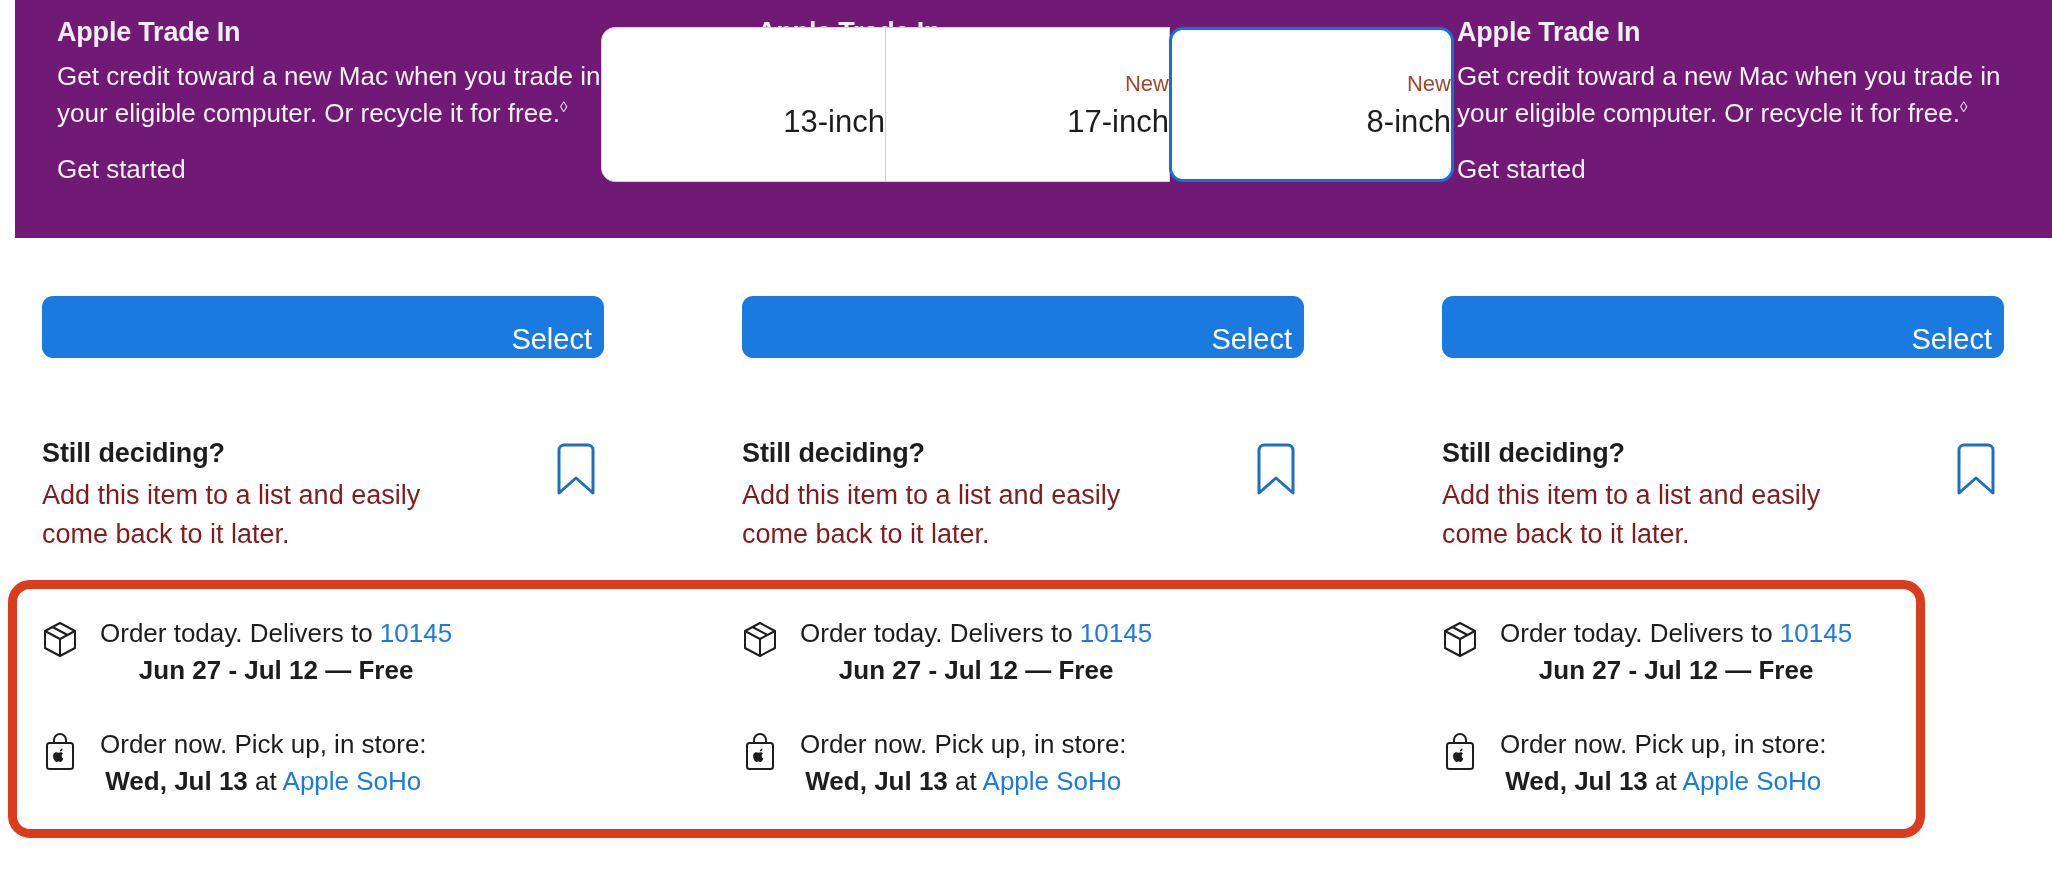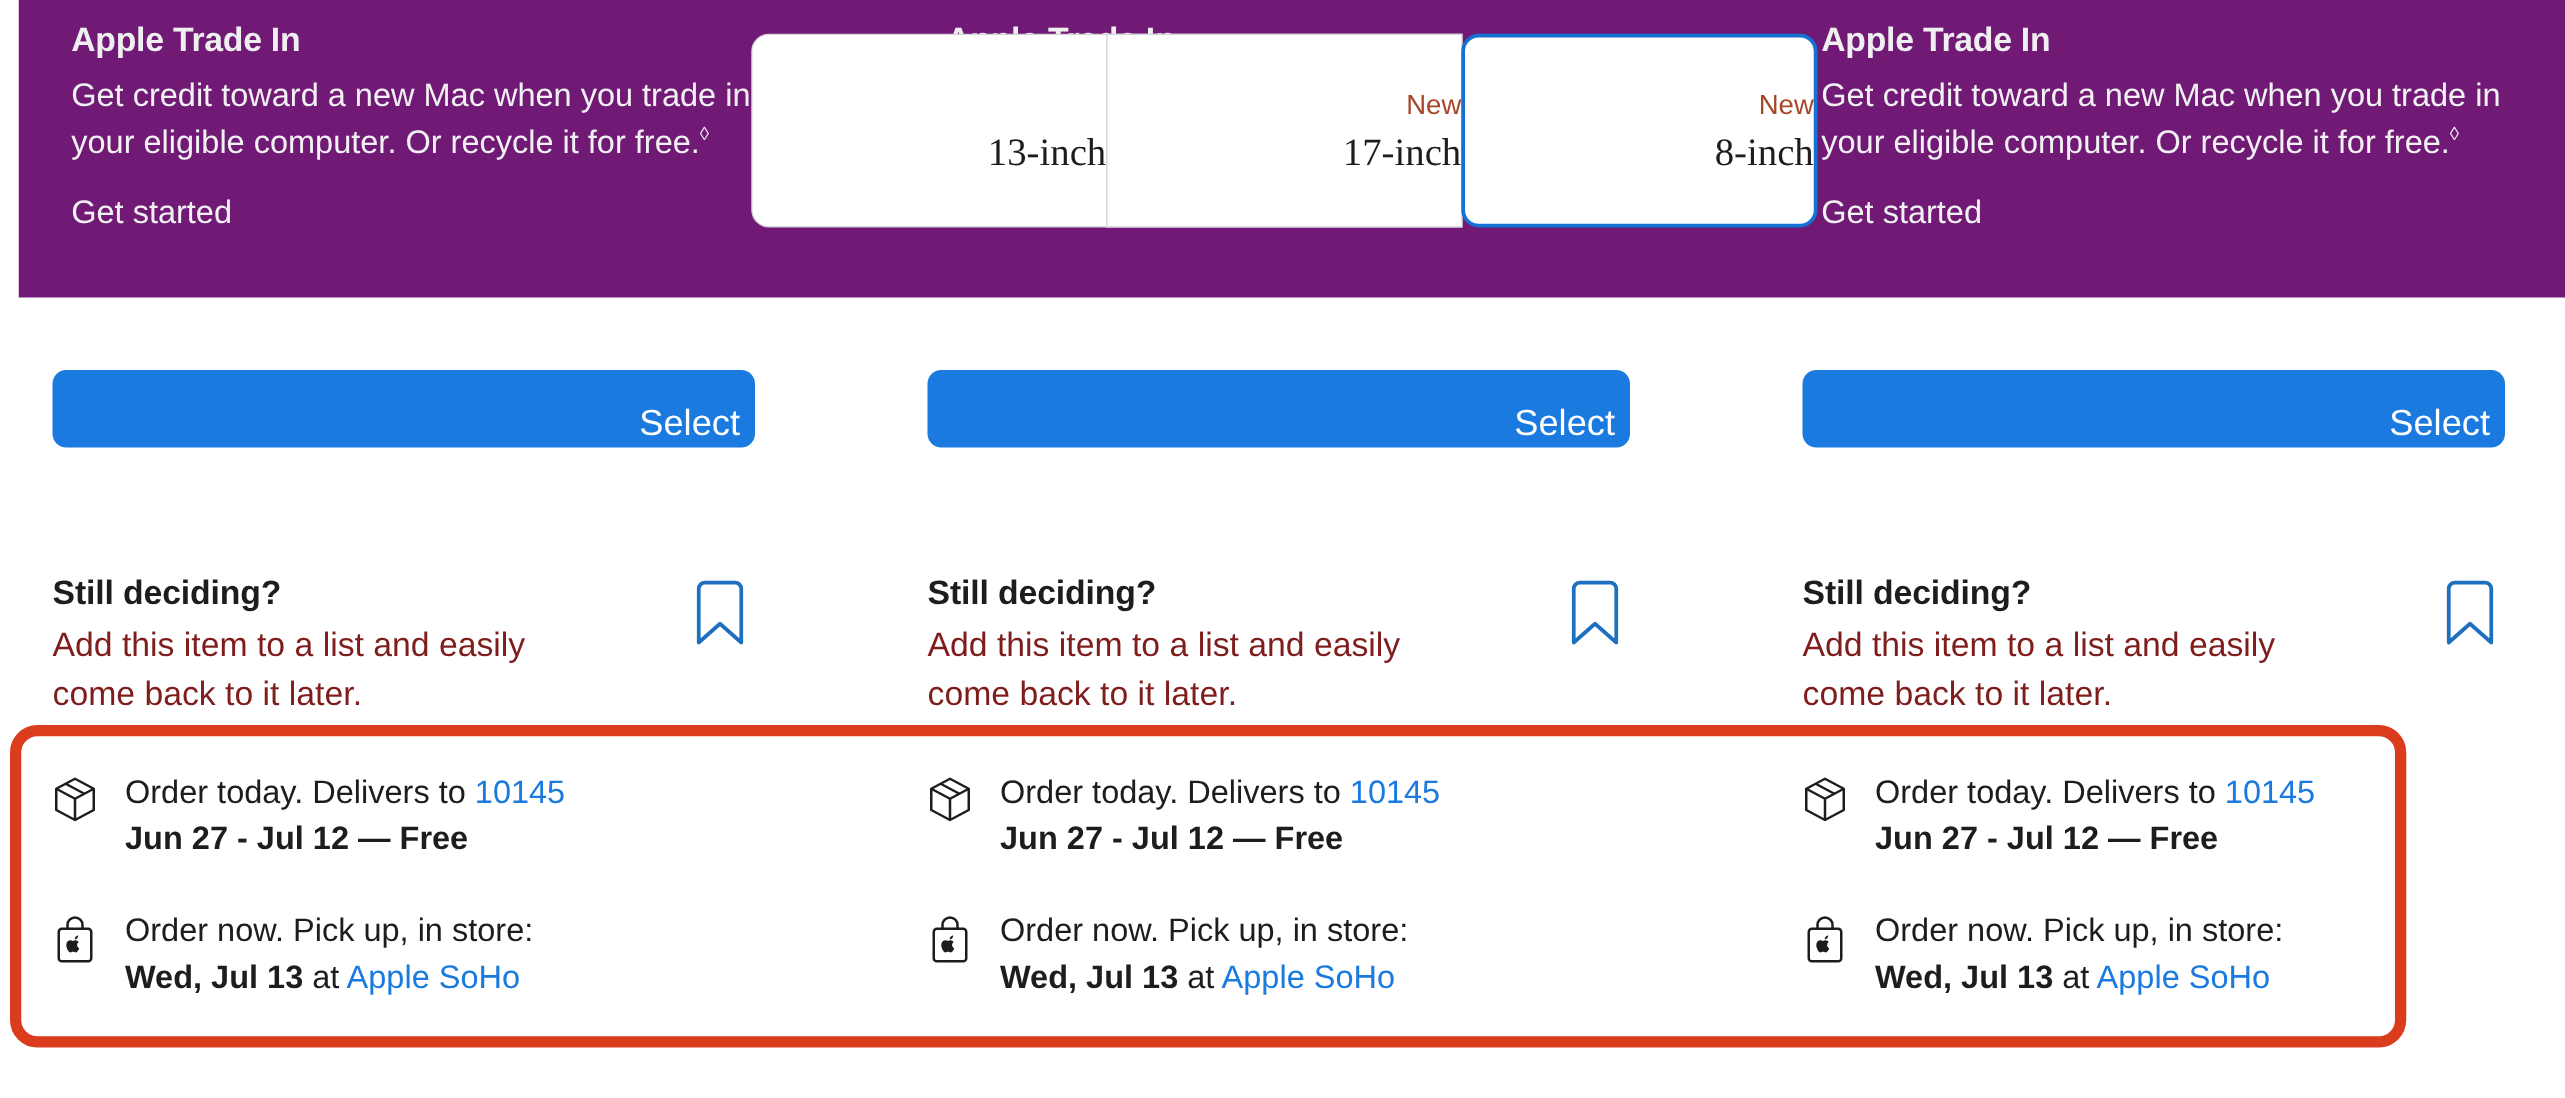--- a/index.html
+++ b/index.html
@@ -102,21 +102,20 @@
     line-height: 1;
     color: #a8462a;
     margin-bottom: 11px;
     font-weight: 400;
   }
   .seg-label {
     font-size: 31px;
     line-height: 1;
     color: #1d1d1f;
     font-weight: 400;
-    font-family: Liberation Serif, serif;
   }
   .seg-spacer { height: 33px; }
 
   
   .columns {
     position: absolute;
     left: 0;
     top: 238px;
     width: 2052px;
   }
@@ -140,21 +139,21 @@
     border-radius: 11px;
     font-family: "Liberation Sans", sans-serif;
     font-size: 29px;
     line-height: 62px;
     text-align: right;
     padding: 12px;
     cursor: pointer;
   }
 
   .still-block {
-    margin-top: 98px;
+    margin-top: 77px;
     position: relative;
     width: 562px;
   }
   .still-title {
     font-size: 27px;
     font-weight: 700;
     color: #1d1d1f;
     line-height: 1.35;
     margin: 0;
     letter-spacing: -0.1px;
@@ -215,21 +214,21 @@
     margin-top: 3px;
     line-height: 0;
   }
   .dr-text {
     margin-left: 22px;
     font-size: 26px;
     line-height: 1.22;
     color: #1d1d1f;
   }
   .dr-line1 { font-weight: 400; }
-  .dr-line2 { font-weight: 700; margin-top: 5px; }
+  .dr-line2 { font-weight: 700; margin-top: 5px; text-align: center; }
   .lnk {
     color: #1a7ae0;
     text-decoration: none;
     cursor: pointer;
     font-weight: 400;
     margin-top: 24px;
   }
   .lnk-b { color: #1a7ae0; font-weight: 400; }
 </style>
 </head>

